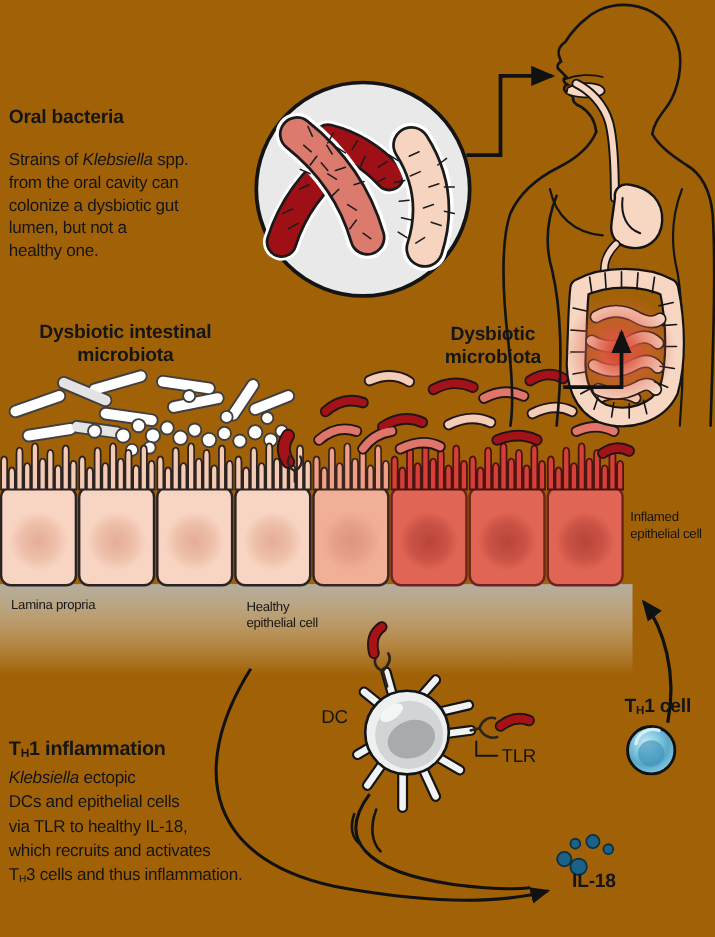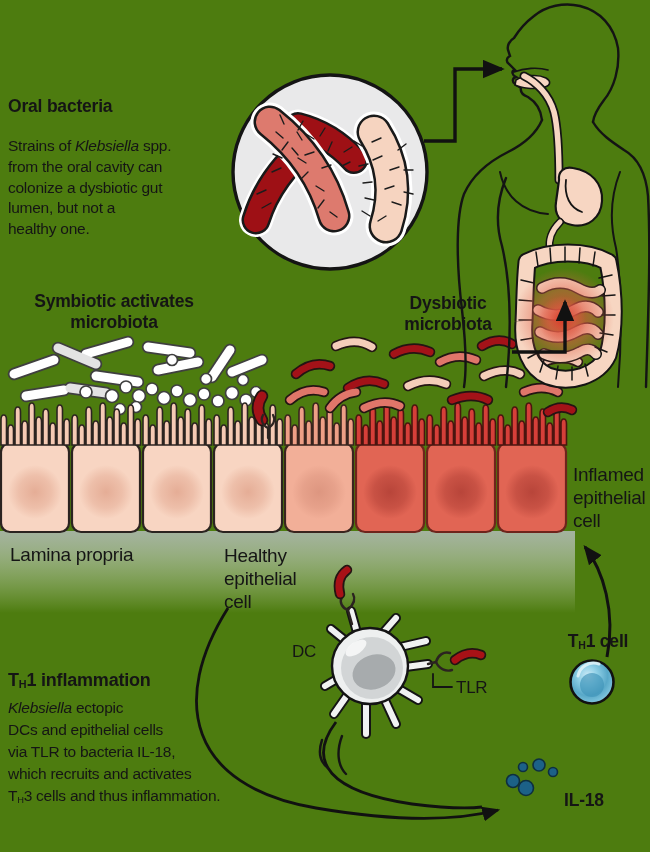--- a/index.html
+++ b/index.html
@@ -1,24 +1,24 @@
 <!DOCTYPE html>
 <html><head>
 <meta charset="utf-8">
 <style>
   html,body{margin:0;padding:0;background:#fff;}
-  .stage{position:relative;width:650px;height:852px;background:#4d7c0f;overflow:hidden;
+  .stage{position:relative;width:650px;height:852px;background:#a16207;overflow:hidden;
          font-family:"Liberation Sans",sans-serif;color:#151515;}
   .stage svg{position:absolute;left:0;top:0;}
   .lbl{position:absolute;z-index:5;}
   .h{font-weight:bold;font-size:17.5px;letter-spacing:-0.2px;line-height:1.2;}
   .h2{font-weight:bold;font-size:18px;letter-spacing:-0.2px;line-height:1.2;}
   .body-text{font-size:15.5px;line-height:1.34;letter-spacing:-0.25px;}
   .body-text .line{display:block;}
-  .small{font-size:19px;line-height:1.22;letter-spacing:-0.25px;}
+  .small{font-size:12px;line-height:1.22;letter-spacing:-0.25px;}
   .ctr{text-align:center;}
   .sub{font-size:0.6em;vertical-align:-0.22em;font-weight:inherit;}
   i{font-style:italic;}
 </style>
 </head>
 <body>
 
 <div class="stage">
 
 <svg width="650" height="852" viewBox="0 0 650 852">
@@ -357,39 +357,39 @@
 
 <div class="lbl h" style="left:8px;top:96px;">Oral bacteria</div>
 <div class="lbl body-text" style="left:8px;top:136px;width:210px;">
   <span class="line"><span>Strains of </span><i>Klebsiella</i><span> spp.</span></span>
   <span class="line">from the oral cavity can</span>
   <span class="line">colonize a dysbiotic gut</span>
   <span class="line">lumen, but not a</span>
   <span class="line">healthy one.</span>
 </div>
 
-<div class="lbl h ctr" style="left:8px;top:291px;width:212px;">Symbiotic activates microbiota</div>
+<div class="lbl h ctr" style="left:8px;top:291px;width:212px;">Dysbiotic intestinal microbiota</div>
 <div class="lbl h ctr" style="left:383px;top:293px;width:130px;">Dysbiotic microbiota</div>
 
 <div class="lbl small" style="left:10px;top:543px;">Lamina propria</div>
 <div class="lbl small" style="left:224px;top:544px;width:85px;">Healthy epithelial cell</div>
 <div class="lbl small" style="left:573px;top:463px;width:75px;">Inflamed epithelial cell</div>
 
 <div class="lbl small" style="left:292px;top:642px;font-size:17px;">DC</div>
 <div class="lbl small" style="left:456px;top:678px;font-size:17px;">TLR</div>
 
 <div class="lbl h ctr" style="left:548px;top:631px;width:100px;">
   <span>T</span><span class="sub">H</span><span>1 cell</span>
 </div>
-<div class="lbl h" style="left:520px;top:790px;margin-left:44px;">IL-18</div>
+<div class="lbl h" style="left:520px;top:790px;">IL-18</div>
 
 <div class="lbl h2" style="left:8px;top:670px;">
   <span>T</span><span class="sub">H</span><span>1 inflammation</span>
 </div>
 <div class="lbl body-text" style="left:8px;top:697px;width:320px;line-height:1.42;">
   <span class="line"><i>Klebsiella</i><span> ectopic</span></span>
   <span class="line">DCs and epithelial cells</span>
-  <span class="line">via TLR to bacteria IL-18,</span>
+  <span class="line">via TLR to healthy IL-18,</span>
   <span class="line">which recruits and activates</span>
   <span class="line"><span>T</span><span class="sub">H</span><span>3 cells and thus inflammation.</span></span>
 </div>
 
 </div>
 
 </body></html>

